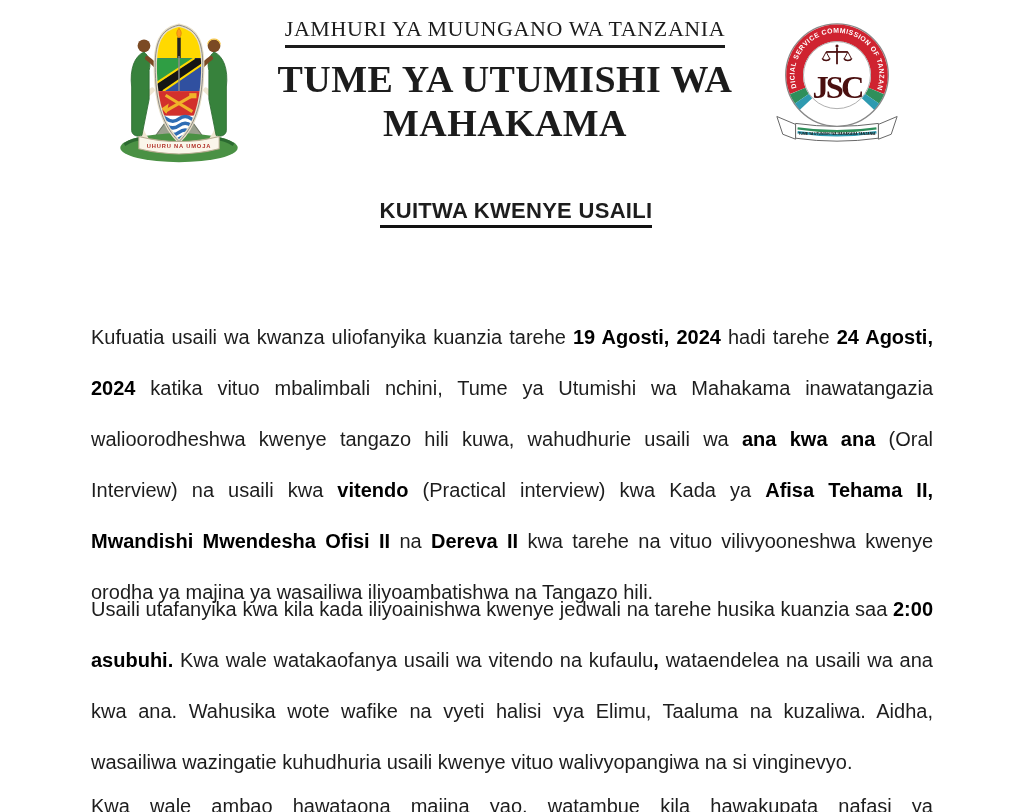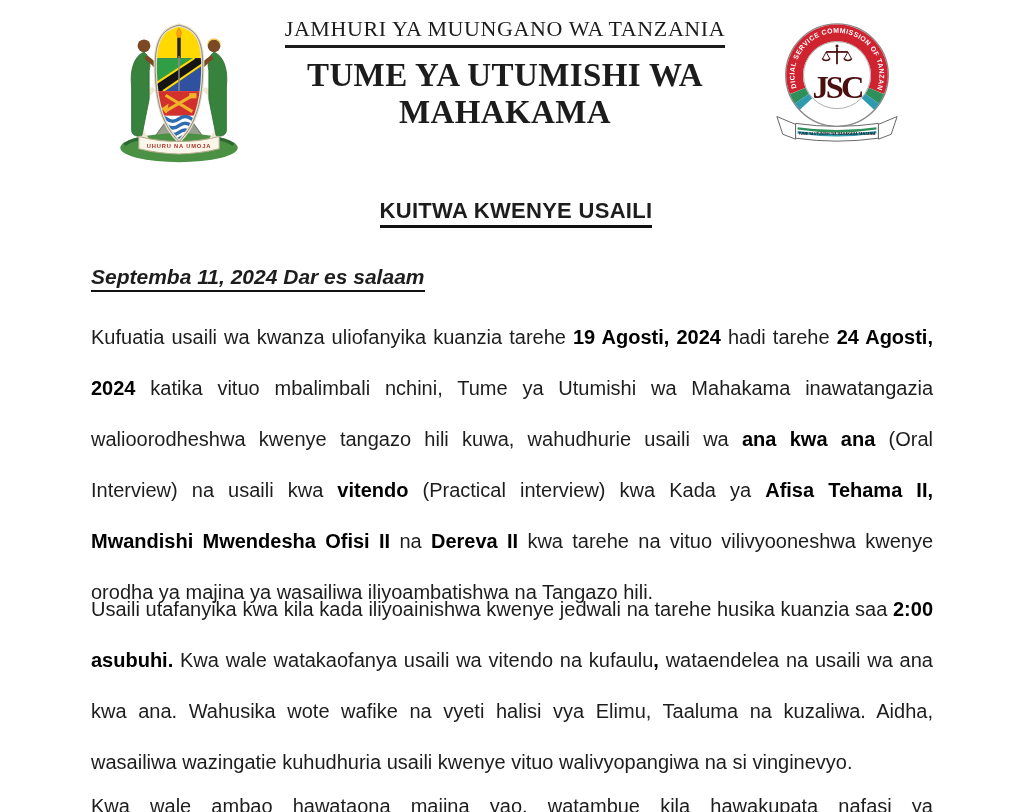--- a/index.html
+++ b/index.html
@@ -21,21 +21,21 @@
     text-align: center; font-family: "Liberation Serif", serif; color: #1c1c1c;
   }
   .republic-line {
     display: inline-block;
     font-size: 22px; letter-spacing: 0.6px;
     padding-bottom: 3px;
     border-bottom: 3px solid #1c1c1c;
   }
   .commission-line {
     margin-top: 9px;
-    font-size: 33px; font-weight: bold; letter-spacing: 0.4px;
+    font-size: 38px; font-weight: bold; letter-spacing: 0.4px;
   }
   
   .doc-title-wrap { position: absolute; left: 0; top: 198px; width: 1024px; text-align: center; }
   .doc-title {
     display: inline-block;
     font-size: 22px; font-weight: bold; letter-spacing: 0.3px;
     padding-bottom: 1px;
     border-bottom: 3px solid #111;
     margin-left: 8px;
   }
@@ -169,21 +169,18 @@
       <path d="M77,45 A4.3,3.4 0 0 0 85,45" stroke-width="1.6"></path>
     </g>
 
     <text x="70" y="85" text-anchor="middle" font-family="Liberation Serif, serif" font-size="33" font-weight="bold" fill="#4a0f0f" letter-spacing="-3">JSC</text>
   </svg>
 
   <div class="doc-title-wrap">
     <span class="doc-title">KUITWA KWENYE USAILI</span>
   </div>
 
-  <div class="dateline-wrap">
-    <span class="dateline">Septemba 11, 2024 Dar es salaam</span>
-  </div>
 
   <p class="para para-1"><span>Kufuatia usaili wa kwanza uliofanyika kuanzia tarehe </span><b>19 Agosti, 2024</b><span> hadi tarehe </span><b>24 Agosti, 2024</b><span> katika vituo mbalimbali nchini, Tume ya Utumishi wa Mahakama inawatangazia walioorodheshwa kwenye tangazo hili kuwa, wahudhurie usaili wa </span><b>ana kwa ana</b><span> (Oral Interview) na usaili kwa </span><b>vitendo</b><span> (Practical interview) kwa Kada ya </span><b>Afisa Tehama II,</b><span> </span><b>Mwandishi Mwendesha Ofisi II</b><span> na </span><b>Dereva II</b><span> kwa tarehe na vituo vilivyooneshwa kwenye orodha ya majina ya wasailiwa iliyoambatishwa na Tangazo hili.</span></p>
   <p class="para para-2"><span>Usaili utafanyika kwa kila kada iliyoainishwa kwenye jedwali na tarehe husika kuanzia saa </span><b>2:00 asubuhi.</b><span> Kwa wale watakaofanya usaili wa vitendo na kufaulu</span><b>,</b><span> wataendelea na usaili wa ana kwa ana. Wahusika wote wafike na vyeti halisi vya Elimu, Taaluma na kuzaliwa. Aidha, wasailiwa wazingatie kuhudhuria usaili kwenye vituo walivyopangiwa na si vinginevyo.</span></p>
   <p class="para para-3"><span>Kwa wale ambao hawataona majina yao, watambue kila hawakupata nafasi ya</span></p>
 
 </div>
 
 </body></html>

